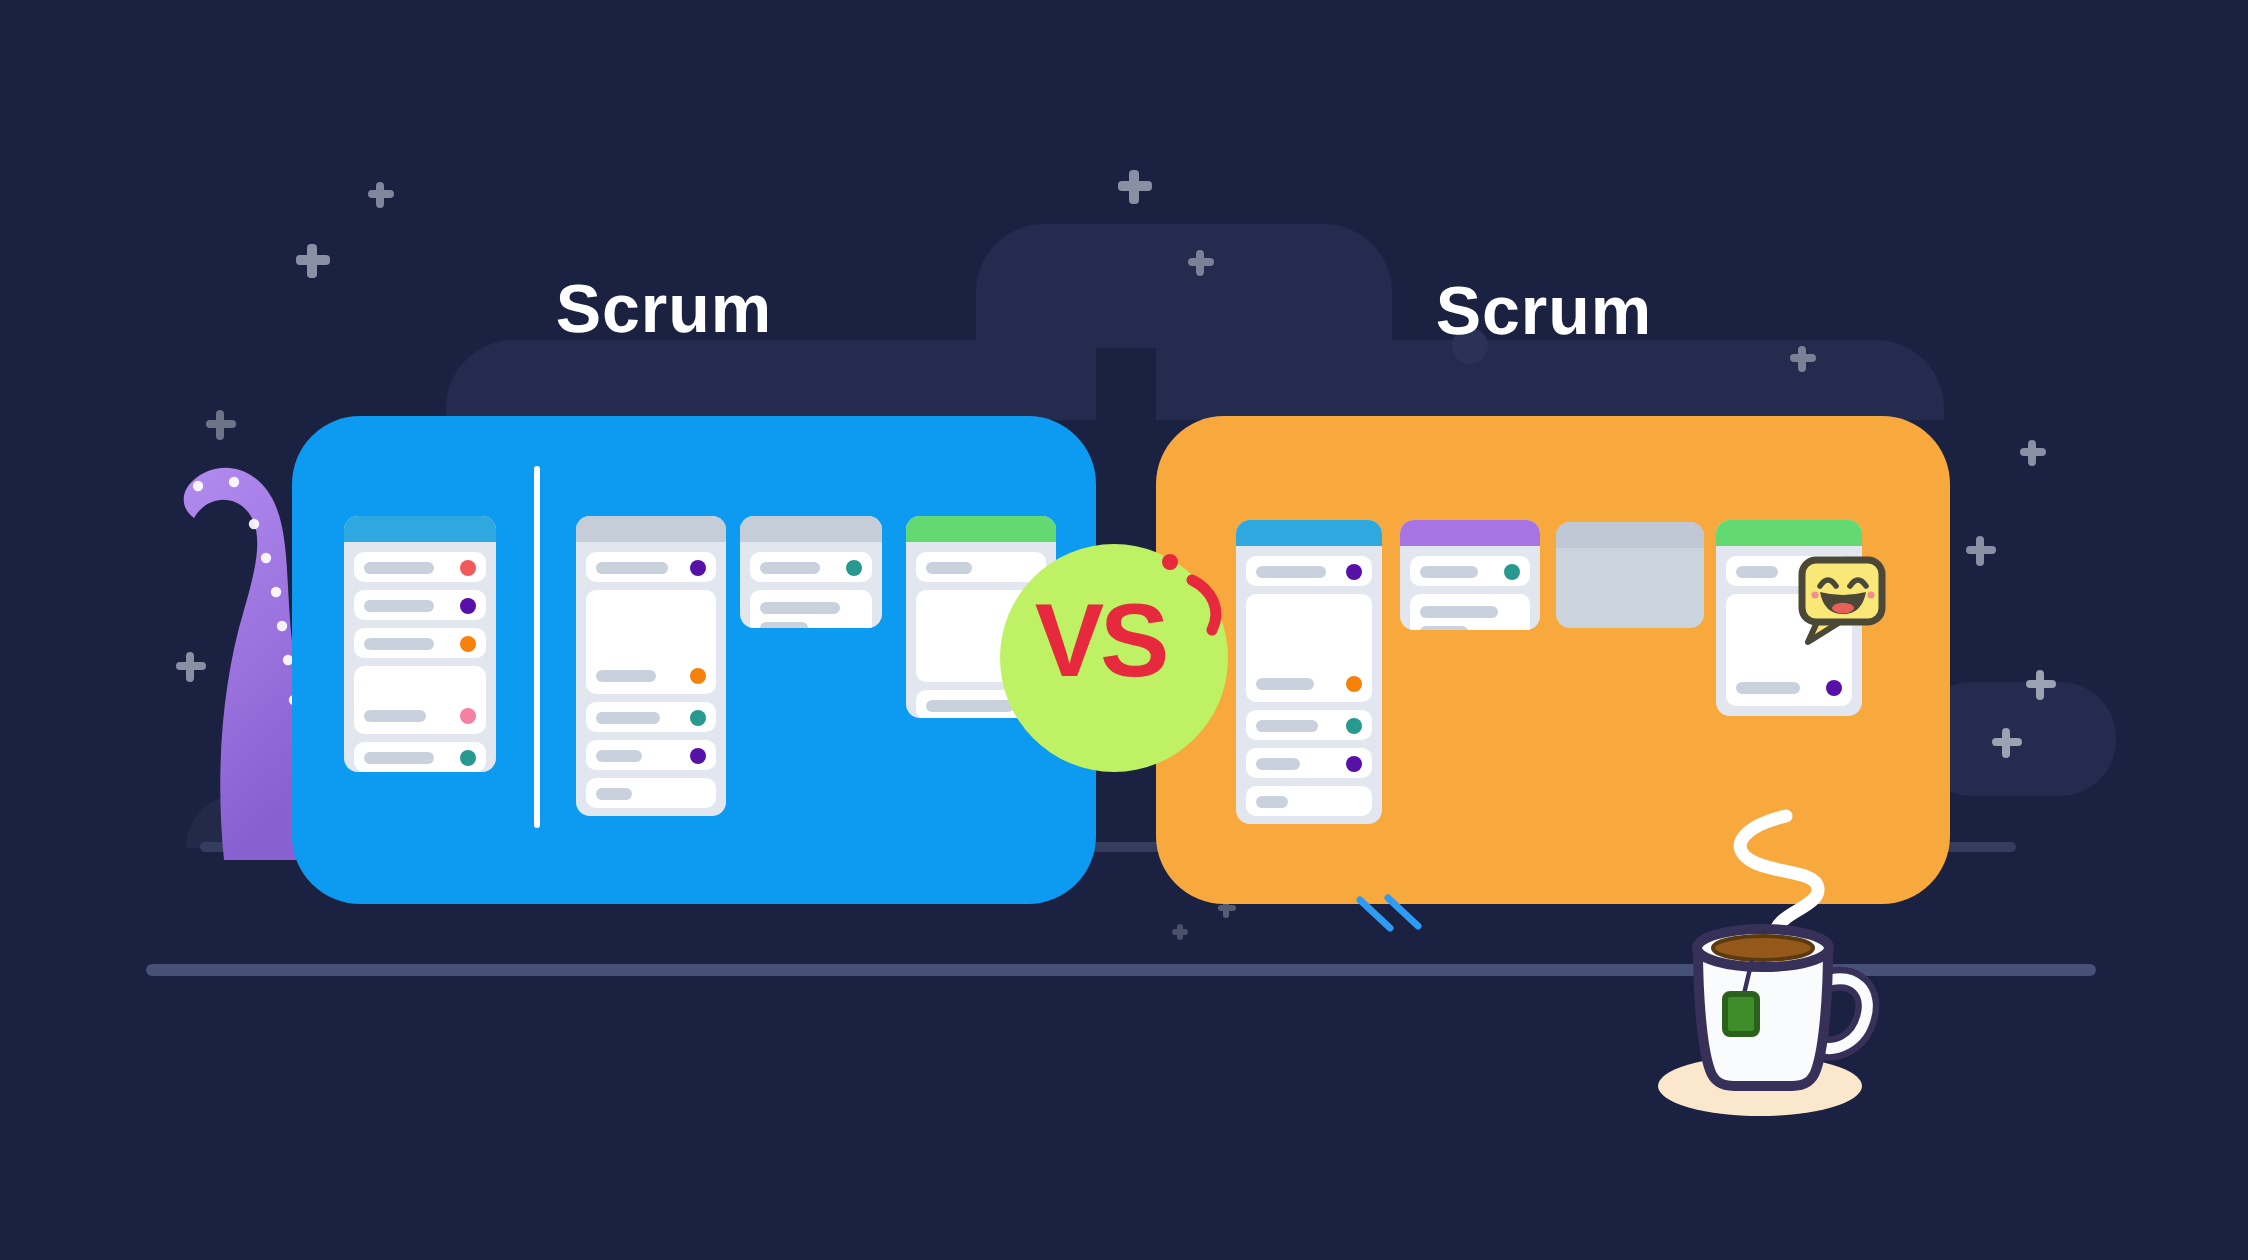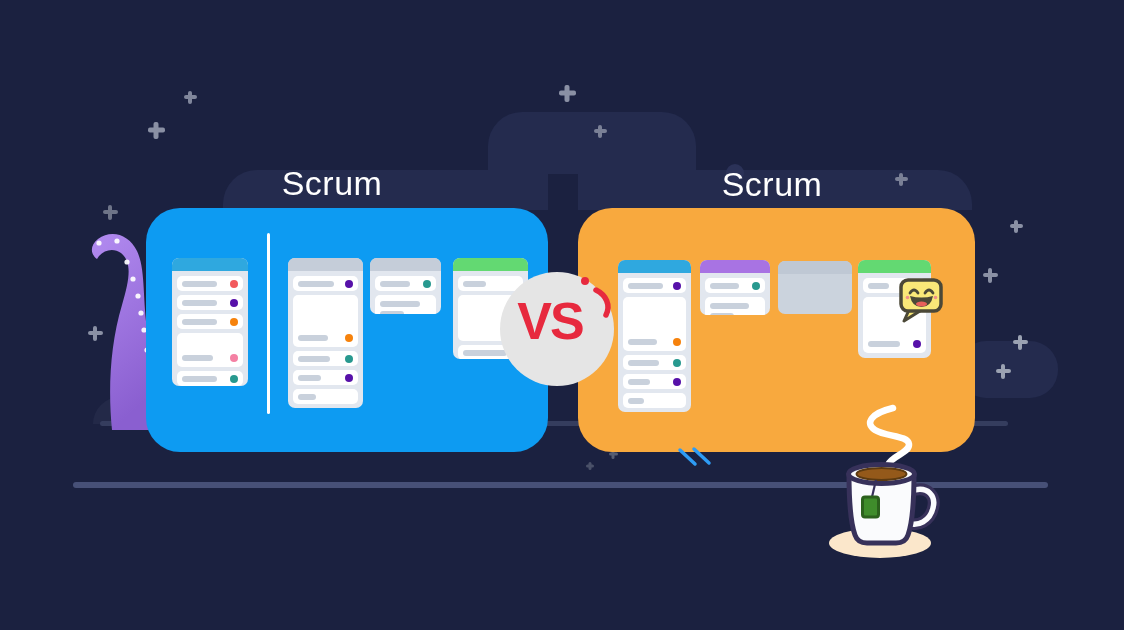--- a/index.html
+++ b/index.html
@@ -12,39 +12,39 @@
   .blob{position:absolute;z-index:1;}
   .hline{position:absolute;z-index:2;border-radius:4px;}
   
   .plus{position:absolute;z-index:3;}
   .plus i{position:absolute;background:var(--c);border-radius:2px;display:block;}
   .plus i.h{left:0;top:50%;width:100%;height:var(--t);transform:translateY(-50%);}
   .plus i.v{top:0;left:50%;height:100%;width:var(--t);transform:translateX(-50%);}
   .svg-back{position:absolute;left:0;top:0;z-index:4;pointer-events:none;}
   
   .title{
-    position:absolute;z-index:5;color:#FFFFFF;font-weight:normal;font-size:34px;
-    transform:translateX(-50%);letter-spacing:.5px;white-space:nowrap;margin-top:28px;
+    position:absolute;z-index:5;color:#FFFFFF;font-weight:bold;font-size:34px;
+    transform:translateX(-50%);letter-spacing:.5px;white-space:nowrap;
   }
   
   .board{position:absolute;z-index:10;border-radius:34px;}
   .divider{position:absolute;background:#FFFFFF;border-radius:2px;}
   .col{position:absolute;border-radius:7px;display:flex;flex-direction:column;overflow:hidden;}
   .col-h{flex:none;height:13px;}
   .col-b{flex:1;display:flex;flex-direction:column;gap:4px;padding:5px;}
   .card{background:#FFFFFF;border-radius:5px;flex:none;display:flex;align-items:center;gap:4px;height:15px;padding:0 5px;}
   .card .pill{height:6px;background:#C9D1DC;border-radius:3px;flex:none;}
   .card .dot{width:8px;height:8px;border-radius:50%;margin-left:auto;flex:none;}
   .card.tall{flex-direction:column;justify-content:flex-end;align-items:stretch;padding:5px;}
   .card.tall .bottom{display:flex;align-items:center;gap:4px;}
   .card.tall .bottom .dot{margin-left:auto;}
   .card.two{flex-direction:column;align-items:flex-start;justify-content:center;gap:4px;height:27px;}
   
   .vs-badge{
-    position:absolute;z-index:40;border-radius:50%;background:#e5e5e5;
+    position:absolute;z-index:40;border-radius:50%;background:#bef264;
     display:flex;align-items:center;justify-content:center;
   }
   .vs-label{
     color:#E7293E;font-weight:bold;font-size:52px;letter-spacing:-2px;
     transform:translate(-7px,-8px);
   }
   .svg-front{position:absolute;left:0;top:0;z-index:50;pointer-events:none;}
 </style>
 </head>
 <body>

